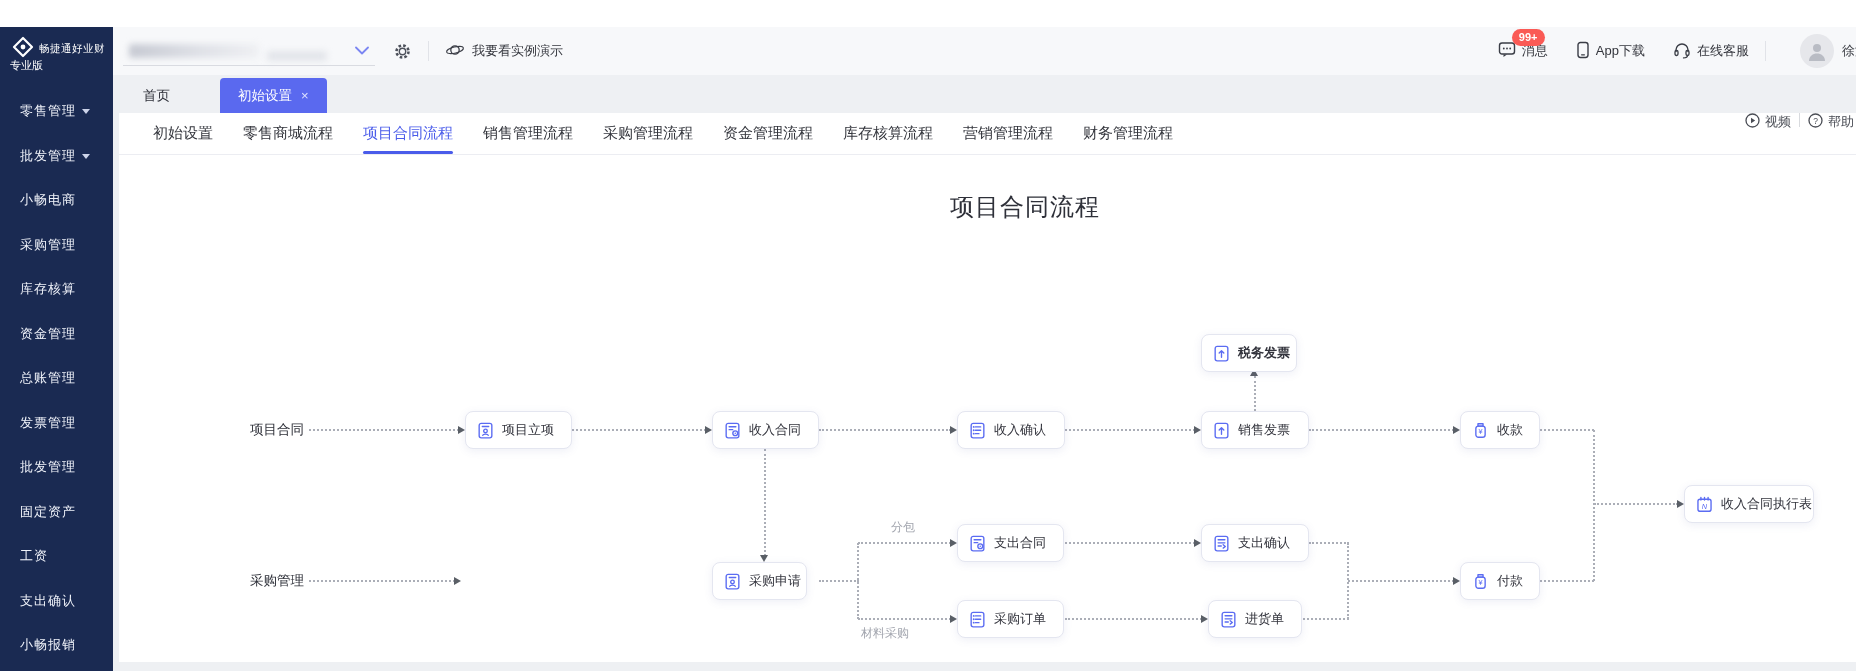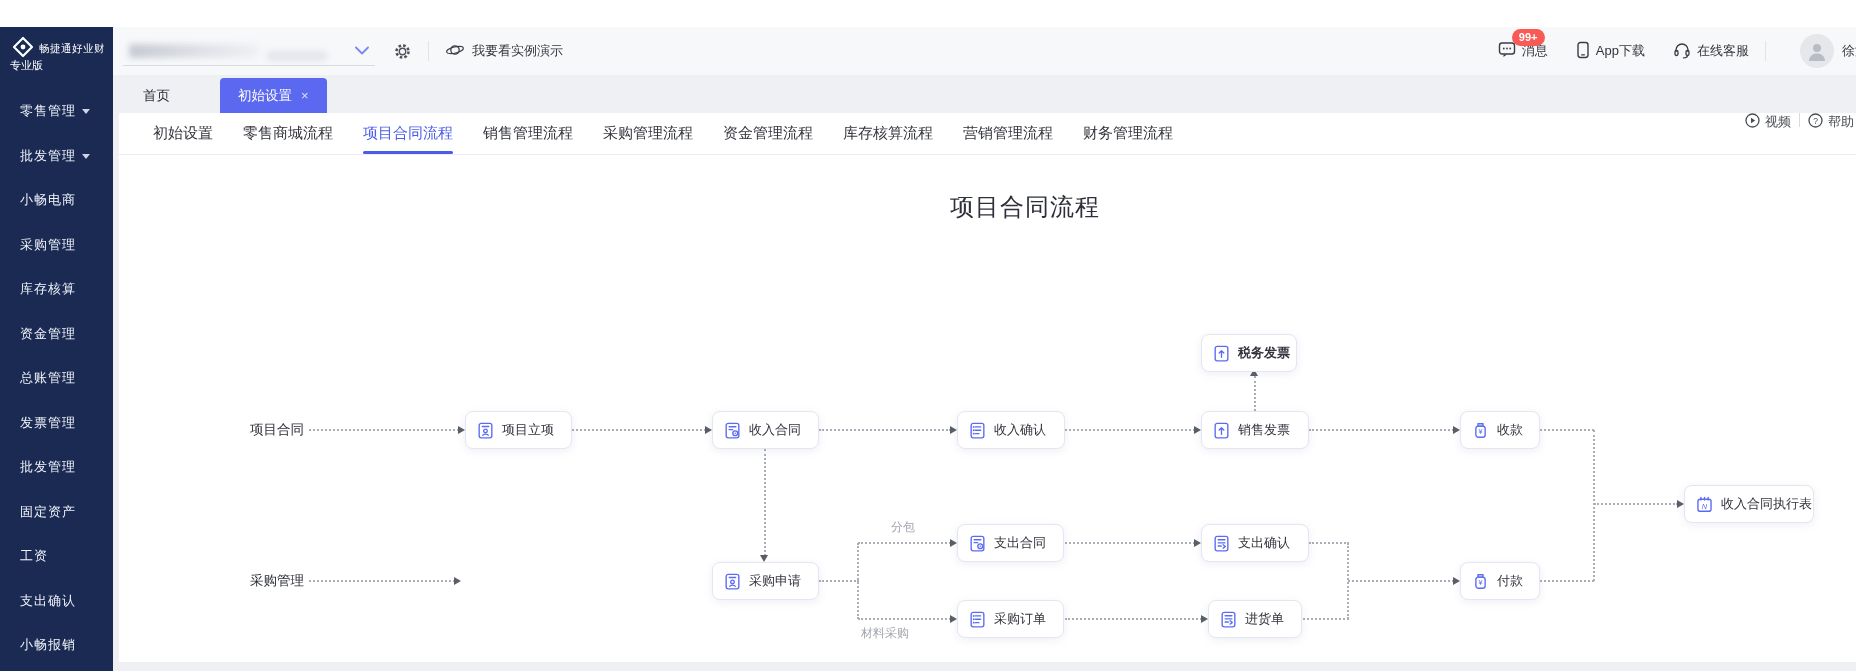--- a/index.html
+++ b/index.html
@@ -309,21 +309,21 @@
           <div class="node" style="left: 1565px; top: 349px; width: 130px;">
             <span>
               <svg width="19" height="19" viewBox="0 0 18 18" style="display:block">
                 <rect x="2.8" y="4" width="12.4" height="11.4" rx="2" stroke="#5b6cf2" stroke-width="1.3" fill="none" stroke-linecap="round" stroke-linejoin="round"></rect>
                 <path d="M5.6 2.2v2.6M9 2.2v2.6M12.4 2.2v2.6" stroke="#5b6cf2" stroke-width="1.3" fill="none" stroke-linecap="round" stroke-linejoin="round"></path>
                 <text x="9" y="13" font-size="7" font-style="italic" text-anchor="middle" fill="#5b6cf2">N</text>
               </svg>
             </span>
             <span>收入合同执行表</span>
           </div>
-          <div class="node" style="left: 593px; top: 426px; width: 107px; text-align: right;">
+          <div class="node" style="left: 593px; top: 426px; width: 95px; text-align: right;">
             <span>
               <svg width="19" height="19" viewBox="0 0 18 18" style="display:block">
                 <rect x="3" y="2.2" width="12" height="13.8" rx="2" stroke="#5b6cf2" stroke-width="1.3" fill="none" stroke-linecap="round" stroke-linejoin="round"></rect>
                 <path d="M6 5.2h6" stroke="#5b6cf2" stroke-width="1.3" fill="none" stroke-linecap="round" stroke-linejoin="round"></path>
                 <circle cx="9" cy="9.4" r="1.7" stroke="#5b6cf2" stroke-width="1.3" fill="none" stroke-linecap="round" stroke-linejoin="round"></circle>
                 <path d="M6.4 13.6c.6-1.6 4.6-1.6 5.2 0" stroke="#5b6cf2" stroke-width="1.3" fill="none" stroke-linecap="round" stroke-linejoin="round"></path>
               </svg>
             </span>
             <span>采购申请</span>
           </div>

